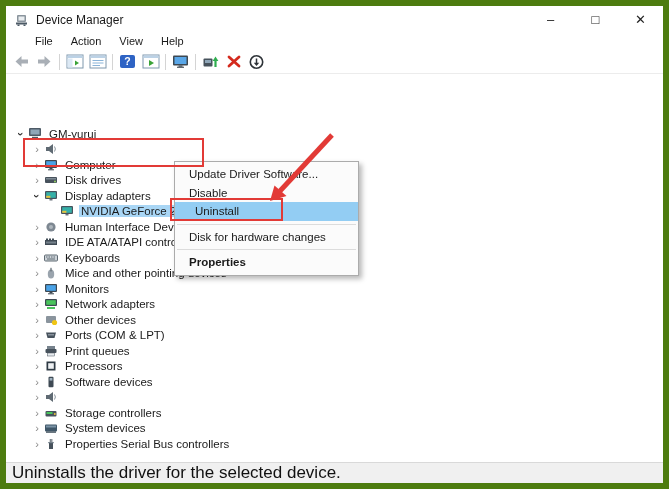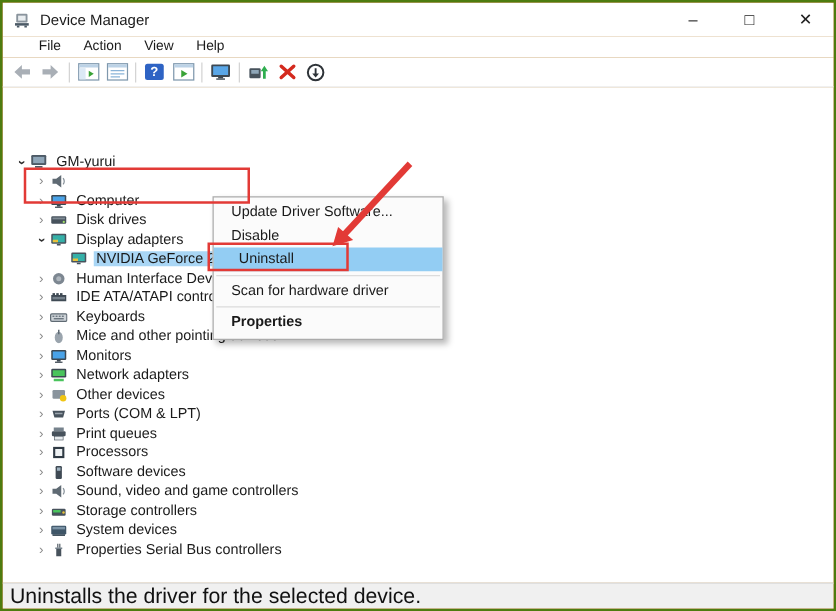--- a/index.html
+++ b/index.html
@@ -1,18 +1,18 @@
 <!DOCTYPE html>
 <html><head>
 <meta charset="utf-8">
 <style>
   html,body{margin:0;padding:0;background:#fff;}
   .window{
     width:669px;height:489px;box-sizing:border-box;position:relative;
-    border:2px solid #4d7c0f;background:#a16207;overflow:hidden;
+    border:6px solid #4d7c0f;background:#86efac;overflow:hidden;
     font-family:"Liberation Sans",sans-serif;color:#1a1a1a;
     display:flex;flex-direction:column;
   }
   
   .titlebar{height:27px;display:flex;align-items:center;padding-left:8px;background:#fff;flex:0 0 auto;}
   .title-icon{width:16px;height:15px;display:flex;align-items:center;}
   .title-text{font-size:12px;margin-left:6px;}
   .win-controls{margin-left:auto;display:flex;height:100%;}
   .win-btn{width:45px;height:100%;display:flex;align-items:center;justify-content:center;
     font-size:13px;color:#222;cursor:default;}
@@ -351,21 +351,20 @@
           <span class="tlabel">Software devices</span>
         </div>
         <div class="trow" style="padding-left: 24px;">
           <span class="chev">›</span>
           <span class="ticon">
             <svg width="14" height="12" viewBox="0 0 14 12">
               <polygon points="2,4 5,4 9,1 9,11 5,8 2,8" fill="#5f6a73"></polygon>
               <path d="M10.5 3.5 q1.8 2.5 0 5" stroke="#8a949c" fill="none"></path>
             </svg>
           </span>
-          <span class="tlabel">Sound, video and game controllers</span>
         </div>
         <div class="trow" style="padding-left: 24px;">
           <span class="chev">›</span>
           <span class="ticon">
             <svg width="14" height="12" viewBox="0 0 14 12">
               <rect x="1.5" y="4" width="11" height="5.5" rx="1" fill="#47525c"></rect>
               <rect x="2.5" y="5" width="6" height="2" fill="#49c45c"></rect>
               <circle cx="10.8" cy="7" r="1" fill="#e8c13a"></circle>
             </svg>
           </span>
@@ -395,21 +394,21 @@
           <span class="tlabel">Properties Serial Bus controllers</span>
         </div>
       </div>
   </div>
 
   <div class="ctxmenu" id="ctxmenu">
       <div class="mi">Update Driver Software...</div>
       <div class="mi">Disable</div>
       <div class="mi hl">Uninstall</div>
       <div class="msep"></div>
-      <div class="mi">Scan for hardware driver</div>
+      <div class="mi">Disk for hardware changes</div>
       <div class="msep"></div>
       <div class="mi bold">Properties</div>
     </div>
 
   <div class="anno-box box1"></div>
   <div class="anno-box box2"></div>
   <svg class="arrow-svg" width="665" height="485">
     <line x1="326" y1="129" x2="274" y2="185" stroke="#e23a36" stroke-width="5"></line>
     <polygon points="264,195 268.5,179.5 280.5,190" fill="#e23a36"></polygon>
   </svg>

